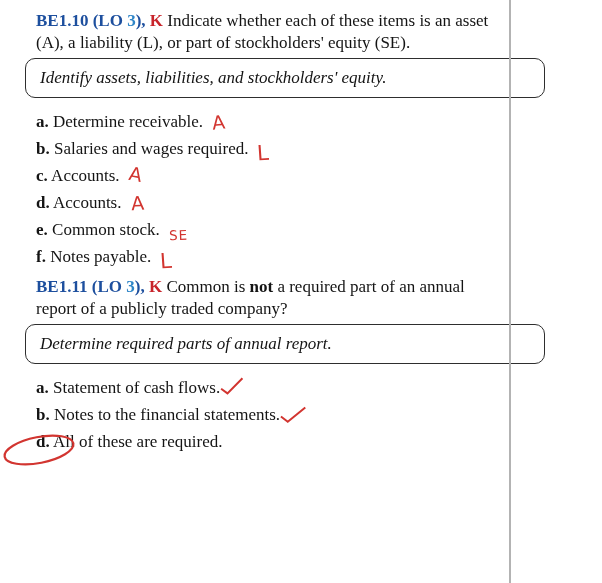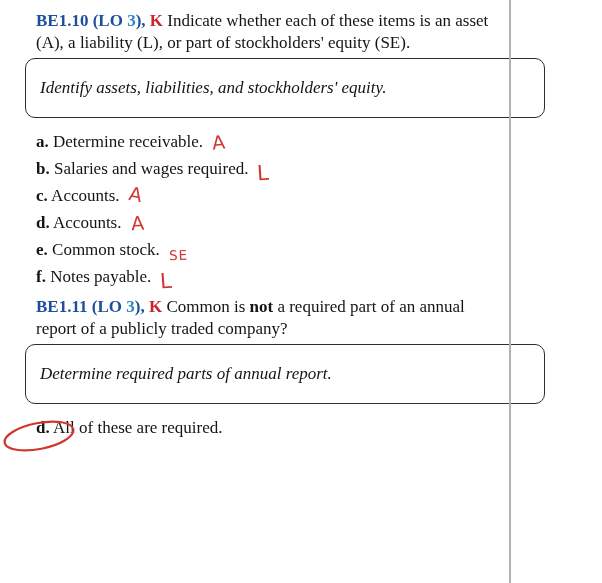--- a/index.html
+++ b/index.html
@@ -15,21 +15,21 @@
     position:absolute; top:0; right:1px; width:2px; height:583px;
     background:#b3b3b3;
   }
   .heading { max-width:548px; line-height:22px; margin-bottom:4px; }
   .blue  { color:var(--heading_blue,#1d4f9e); font-weight:bold; }
   .lonum { color:var(--lo_number_blue,#2f86c8); font-weight:bold; }
   .kred  { color:var(--k_red,#c8242b); font-weight:bold; }
   .lensbox {
     width:520px; margin:4px 0 10px -11px;
     border:1.6px solid #2e2e2e; border-radius:10px;
-    padding:18px 14px; font-style:italic; line-height:22px;
+    padding:8px 14px; font-style:italic; line-height:22px;
   }
   .items { margin-bottom:6px; }
   .item { position:relative; height:27px; line-height:27px; white-space:nowrap; }
   .item b { font-weight:bold; }
   
   .hw {
     display:inline-block; color:var(--ink_red,#d23530);
     font-family:"DejaVu Sans", sans-serif; font-weight:400;
     margin-left:9px; font-size:19px; line-height:16px; vertical-align:-2px;
   }
@@ -85,20 +85,32 @@
   </div>
 
   <p class="heading"><span class="blue">BE1.11</span> <span class="blue">(LO</span> <span class="lonum">3</span><span class="blue">),</span> <span class="kred">K</span> <span>Common is</span> <b>not</b> <span>a required part of an annual report of a publicly traded company?</span></p>
 
   <div class="lensbox">
     <span>Determine required parts of annual report.</span>
   </div>
 
   <div class="items">
     <div class="item">
+      <b>a.</b>
+      <span>Statement of cash flows.</span><svg class="check c1" width="26" height="19" viewBox="0 0 26 19">
+          <path d="M2 11 L8 16 L24 2"></path>
+        </svg>
+    </div>
+    <div class="item">
+      <b>b.</b>
+      <span>Notes to the financial statements.</span><svg class="check c2" width="28" height="20" viewBox="0 0 28 20">
+          <path d="M2 12 L9 17 L26 2"></path>
+        </svg>
+    </div>
+    <div class="item">
       <svg class="circle-annot" width="78" height="42" viewBox="0 0 78 42">
           <ellipse cx="39" cy="21" rx="35" ry="13" transform="rotate(-11 39 21)"></ellipse>
         </svg>
       <b>d.</b>
       <span>All of these are required.</span>
     </div>
   </div>
 
   <div class="page-edge-right"></div>
 </div>

